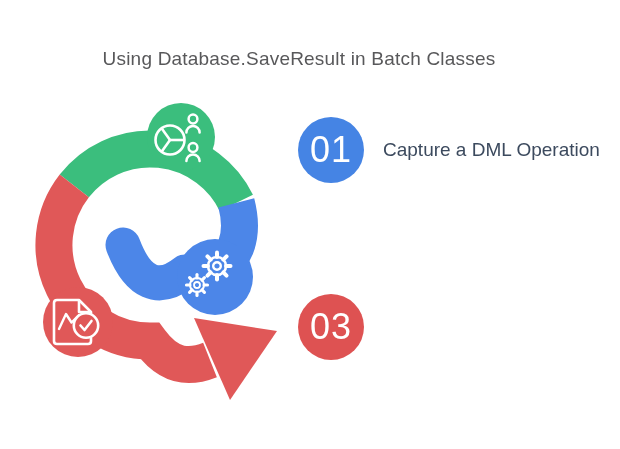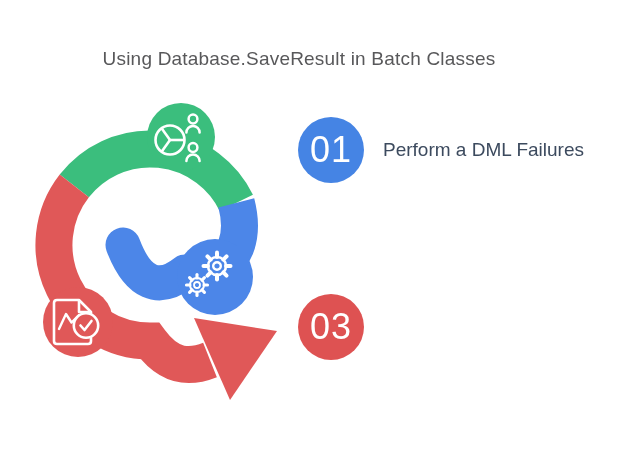--- a/index.html
+++ b/index.html
@@ -100,20 +100,20 @@
         <polyline points="59,329 66,314 71.5,322.5 79,315" stroke-width="2.4" stroke-linecap="round"></polyline>
         <circle cx="86" cy="325.5" r="12.2" fill="#E05858"></circle>
         <path d="M 80.5 325.5 L 84.5 330 L 91.5 321" stroke-linecap="round"></path>
       </g>
     </svg>
   </div>
 
   <div class="steps">
     <div class="step step-1">
       <div class="badge badge-1">01</div>
-      <div class="step-label label-1">Perform a DML Failures</div>
+      <div class="step-label label-1">Capture a DML Operation</div>
     </div>
     <div class="step step-3">
       <div class="badge badge-3">03</div>
     </div>
   </div>
 
 </div>
 
 </body></html>

